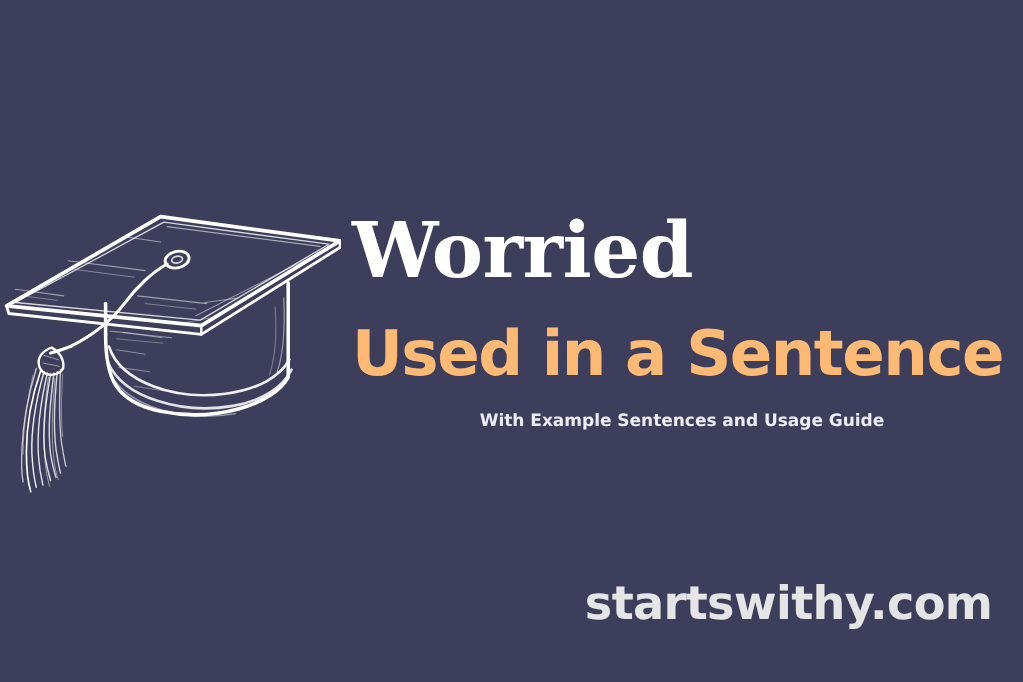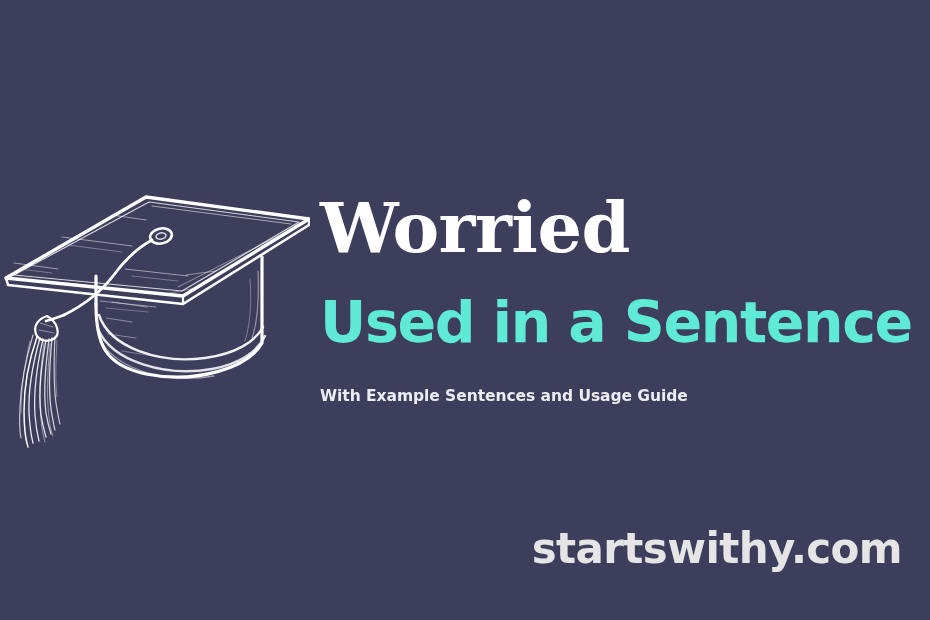--- a/index.html
+++ b/index.html
@@ -54,34 +54,35 @@
     margin: 0;
     white-space: nowrap;
   }
 
   #headline {
     font-family: "DejaVu Sans", "Liberation Sans", sans-serif;
     font-weight: 700;
     font-size: 57px;
     line-height: 64px;
     letter-spacing: -1.4px;
-    color: #5eead4;
+    color: #fdba74;
     margin: 26px 0 0 0;
     white-space: nowrap;
   }
 
   #subtitle {
     font-family: "DejaVu Sans", "Liberation Sans", sans-serif;
     font-weight: 700;
     font-size: 15.5px;
     line-height: 20px;
     letter-spacing: -0.05px;
     color: #ececf3;
-    margin: 32px 0 0 0;
+    margin: 18px 0 0 0;
     white-space: nowrap;
+    text-align: center;
   }
 
   
   #brand {
     position: absolute;
     right: 28px;
     top: 524px;
     font-family: "DejaVu Sans", "Liberation Sans", sans-serif;
     font-weight: 700;
     font-size: 42px;

